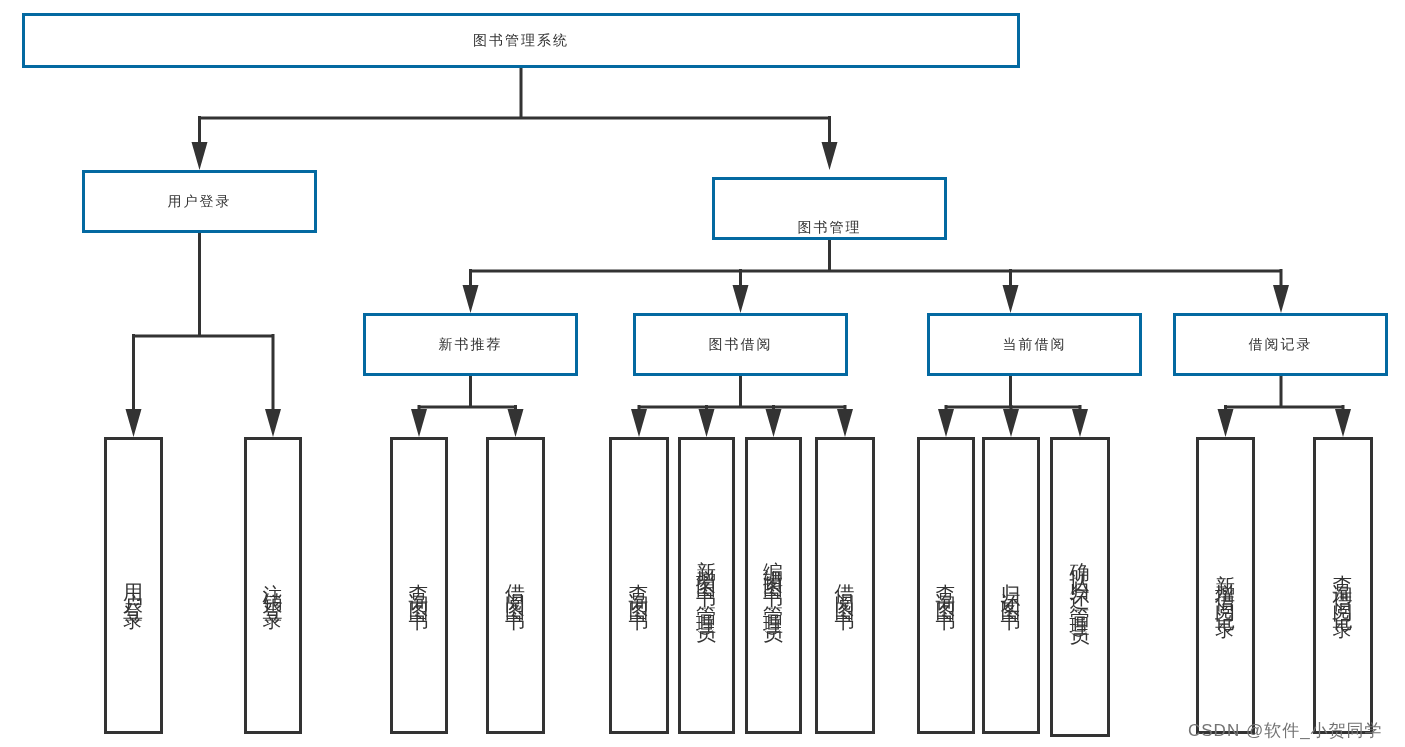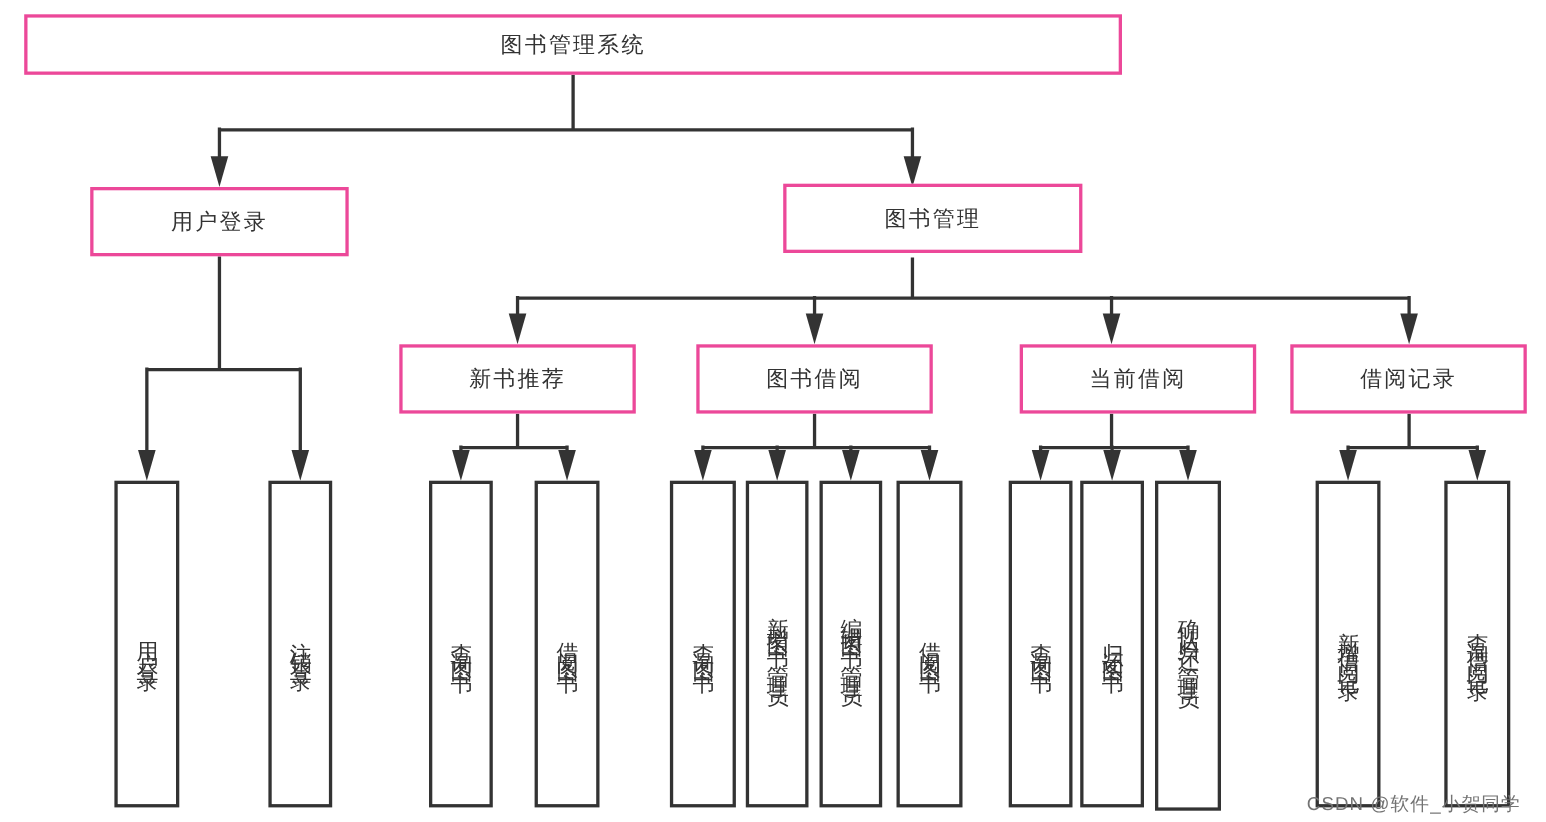--- a/index.html
+++ b/index.html
@@ -21,26 +21,26 @@
     stroke-width: 3;
     fill: none;
   }
   .connectors polygon {
     fill: #333333;
     stroke: none;
   }
   .hbox {
     position: absolute;
     box-sizing: border-box;
-    border: 3px solid #ec4899;
+    border: 3px solid #0369a1;
     background: #ffffff;
     display: flex;
     align-items: center;
     justify-content: center;
-    font-size: 20px;
+    font-size: 14px;
     color: #333333;
     letter-spacing: 2px;
   }
   .vbox {
     position: absolute;
     box-sizing: border-box;
     border: 3px solid #333333;
     background: #ffffff;
     display: flex;
     align-items: center;
@@ -120,21 +120,21 @@
     </g>
   </svg>
 
   <div class="hbox" style="left:22px; top:13px; width:998px; height:55px;">
     <span>图书管理系统</span>
   </div>
 
   <div class="hbox" style="left:82px; top:170px; width:235px; height:63px;">
     <span>用户登录</span>
   </div>
-  <div class="hbox" style="left:712px; top:167px; width:272px; height:63px;">
+  <div class="hbox" style="left:712px; top:177px; width:235px; height:63px;align-items:flex-end;">
     <span>图书管理</span>
   </div>
 
   <div class="hbox" style="left:363px; top:313px; width:215px; height:63px;">
     <span>新书推荐</span>
   </div>
   <div class="hbox" style="left:633px; top:313px; width:215px; height:63px;">
     <span>图书借阅</span>
   </div>
   <div class="hbox" style="left:903px; top:313px; width:215px; height:63px;margin-left:24px;">

